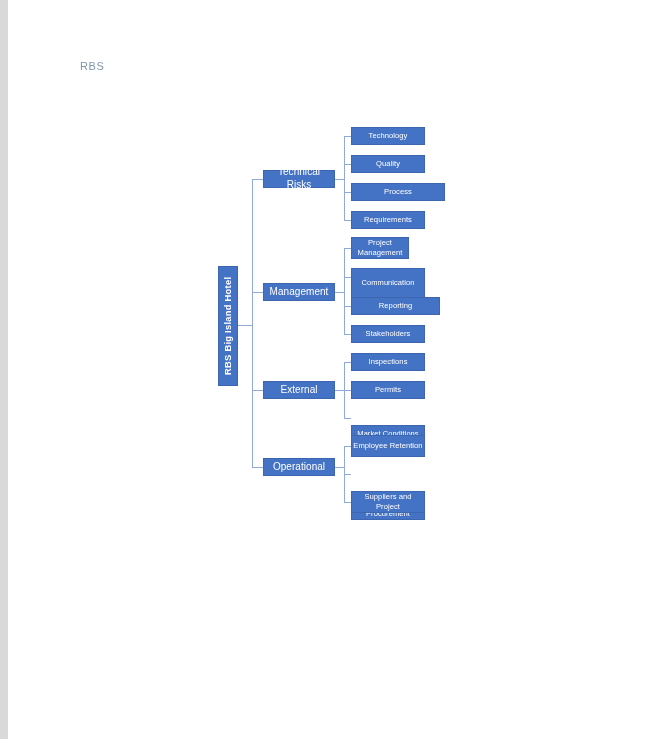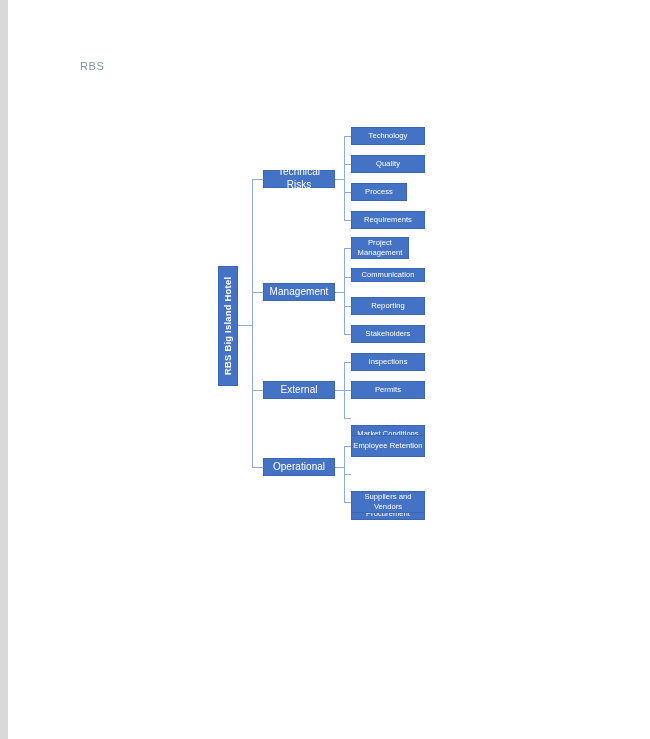--- a/index.html
+++ b/index.html
@@ -146,30 +146,30 @@
 
     <div class="node root" style="left:210px; top:266px; width:20px; height:120px;">RBS Big Island Hotel</div>
 
     <div class="node lvl2" style="left:255px; top:170px; width:72px; height:18px;">Technical Risks</div>
     <div class="node lvl2" style="left:255px; top:283px; width:72px; height:18px;">Management</div>
     <div class="node lvl2" style="left:255px; top:381px; width:72px; height:18px;">External</div>
     <div class="node lvl2" style="left:255px; top:458px; width:72px; height:18px;">Operational</div>
 
     <div class="node" style="left:343px; top:127px; width:74px; height:18px;">Technology</div>
     <div class="node" style="left:343px; top:155px; width:74px; height:18px;">Quality</div>
-    <div class="node" style="left:343px; top:183px; width:56px; height:18px;">Process</div>
+    <div class="node" style="left:343px; top:183px; width:94px; height:18px;">Process</div>
     <div class="node" style="left:343px; top:211px; width:74px; height:18px;">Requirements</div>
 
     <div class="node" style="left:343px; top:237px; width:58px; height:22px;">Project Management</div>
-    <div class="node wide-text" style="left:343px; top:268px; width:74px; height:14px;text-align:right;">Communication</div>
-    <div class="node" style="left:343px; top:297px; width:74px; height:18px;">Reporting</div>
+    <div class="node wide-text" style="left:343px; top:268px; width:74px; height:30px;text-align:right;">Communication</div>
+    <div class="node" style="left:343px; top:297px; width:89px; height:18px;">Reporting</div>
     <div class="node" style="left:343px; top:325px; width:74px; height:18px;">Stakeholders</div>
 
     <div class="node" style="left:343px; top:353px; width:74px; height:18px;">Inspections</div>
     <div class="node" style="left:343px; top:381px; width:74px; height:18px;">Permits</div>
     <div class="node wide-text" style="left:343px; top:409px; width:74px; height:18px;margin-top:16px;">Market Conditions</div>
 
     <div class="node" style="left:343px; top:435px; width:74px; height:22px;">Employee Retention</div>
     <div class="node" style="left:343px; top:463px; width:74px; height:22px;margin-top:35px;">Internal Procurement</div>
-    <div class="node" style="left:343px; top:491px; width:74px; height:22px;">Suppliers and Vendors</div>
+    <div class="node" style="left:343px; top:491px; width:74px; height:22px;">Suppliers and Project</div>
 
   </div>
 </div>
 
 </body></html>

